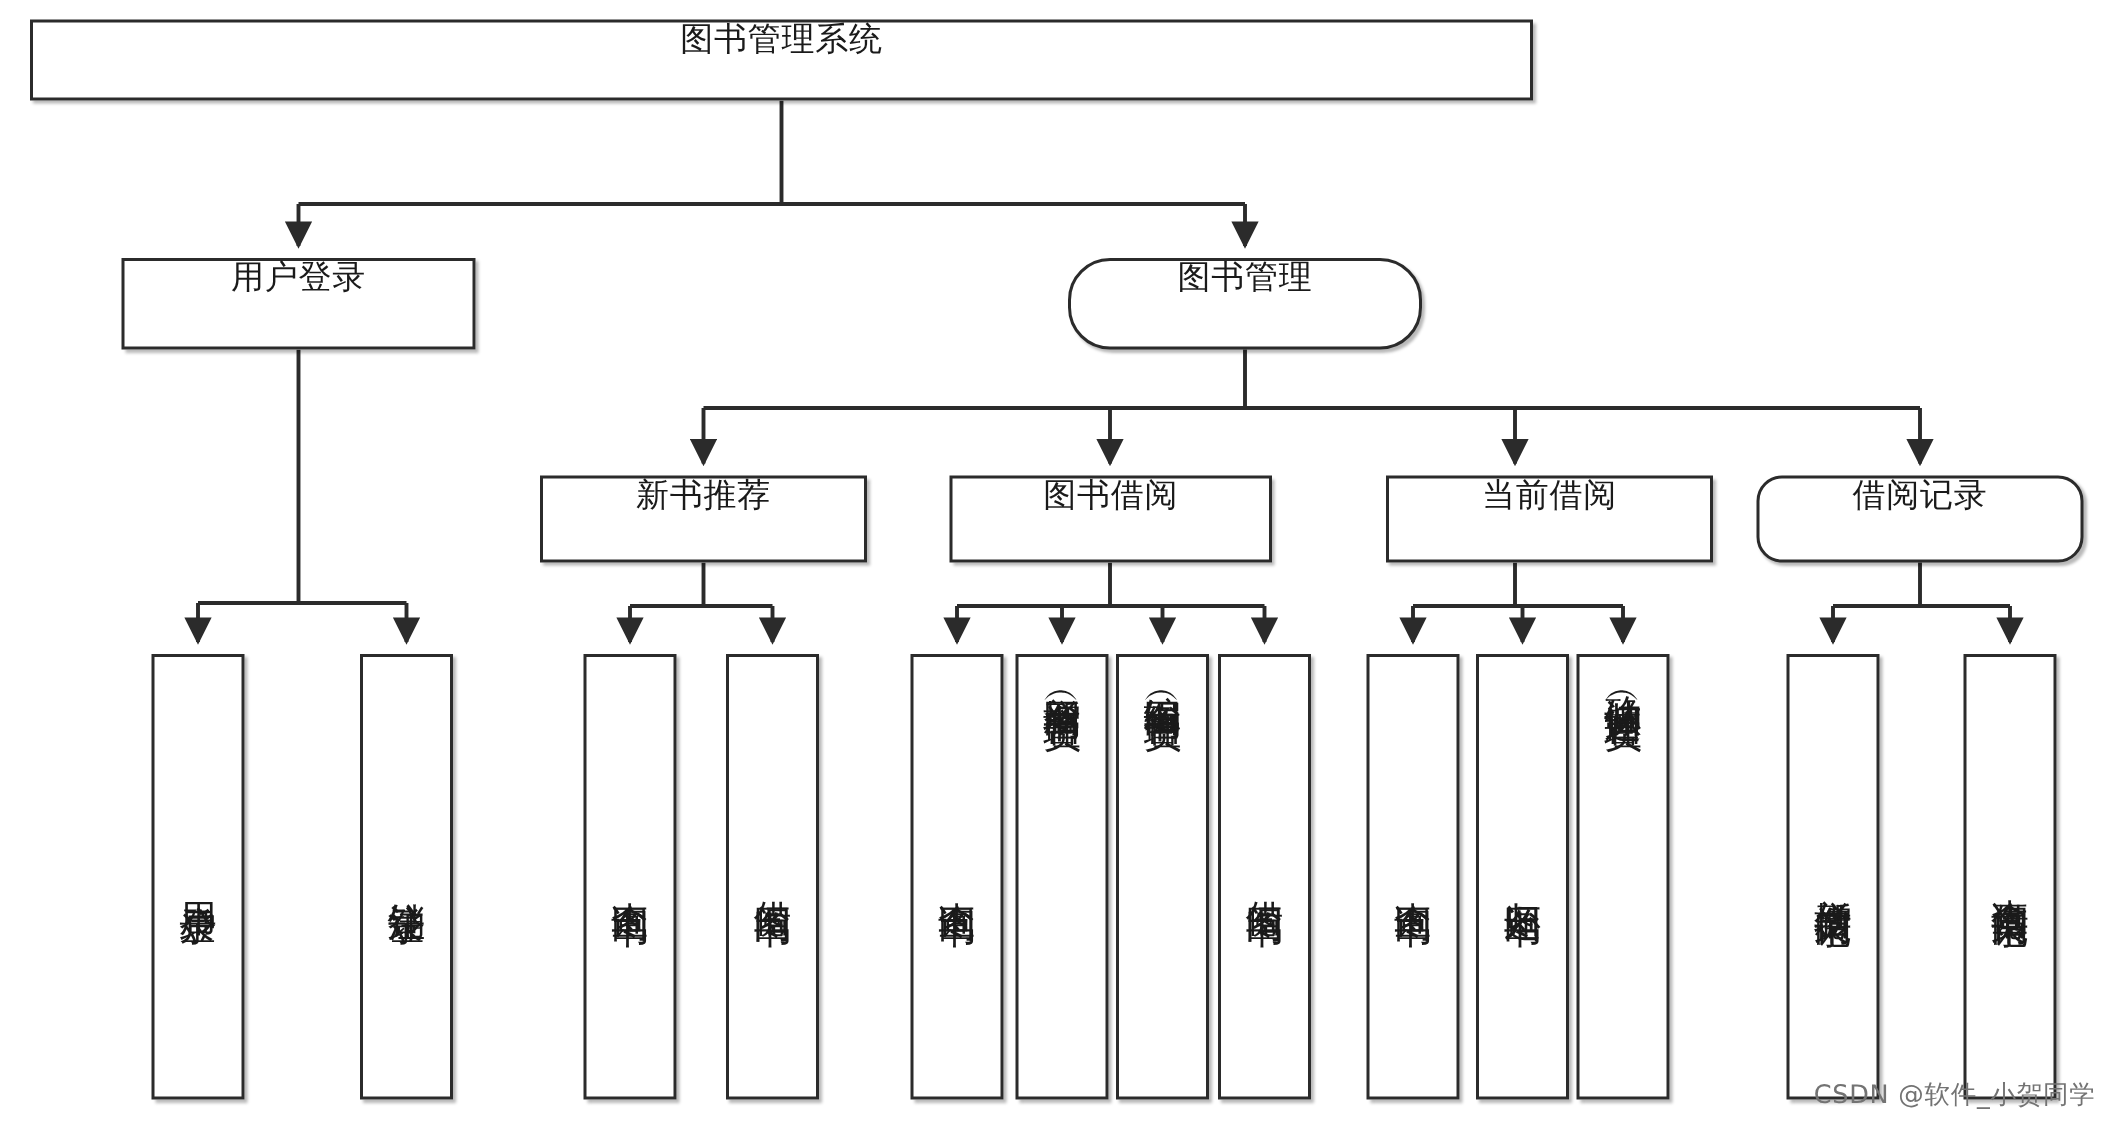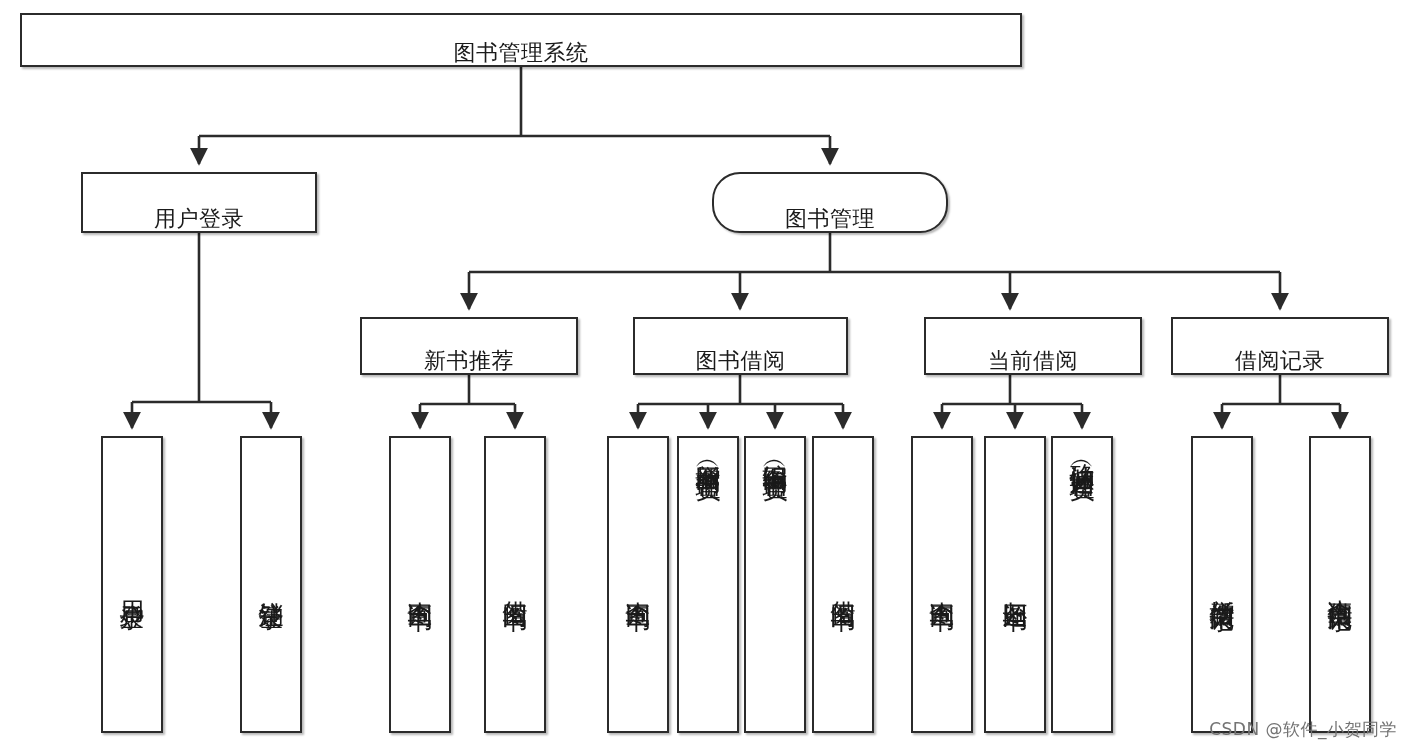--- a/index.html
+++ b/index.html
@@ -25,21 +25,21 @@
     height: 747px;
     pointer-events: none;
   }
   .node {
     position: absolute;
     box-sizing: border-box;
     background: #ffffff;
     border: 2px solid #2b2b2b;
     box-shadow: 2px 2px 2px rgba(0,0,0,0.28);
     display: flex;
-    align-items: flex-end;
+    align-items: flex-start;
     justify-content: center;
     color: #1a1a1a;
   }
   .node .lbl {
     display: block;
     text-align: center;
     line-height: 1.08;
     letter-spacing: 0.5px;
   }
   .node.horiz .lbl {
@@ -142,21 +142,21 @@
 
   <div class="node horiz" style="left:360px; top:317px; width:218px; height:58px;">
     <span class="lbl">新书推荐</span>
   </div>
   <div class="node horiz" style="left:633px; top:317px; width:215px; height:58px;">
     <span class="lbl">图书借阅</span>
   </div>
   <div class="node horiz" style="left:924px; top:317px; width:218px; height:58px;">
     <span class="lbl">当前借阅</span>
   </div>
-  <div class="node horiz" style="left:1171px; top:317px; width:218px; height:58px;">
+  <div class="node horiz" style="left:1171px; top:317px; width:218px; height:58px;border-radius:17px;">
     <span class="lbl">借阅记录</span>
   </div>
 
   <div class="node vert midtext" style="left:101px; top:436px; width:62px; height:297px;">
     <span class="lbl">用户登录</span>
   </div>
   <div class="node vert midtext" style="left:240px; top:436px; width:62px; height:297px;">
     <span class="lbl">注销登录</span>
   </div>
 

